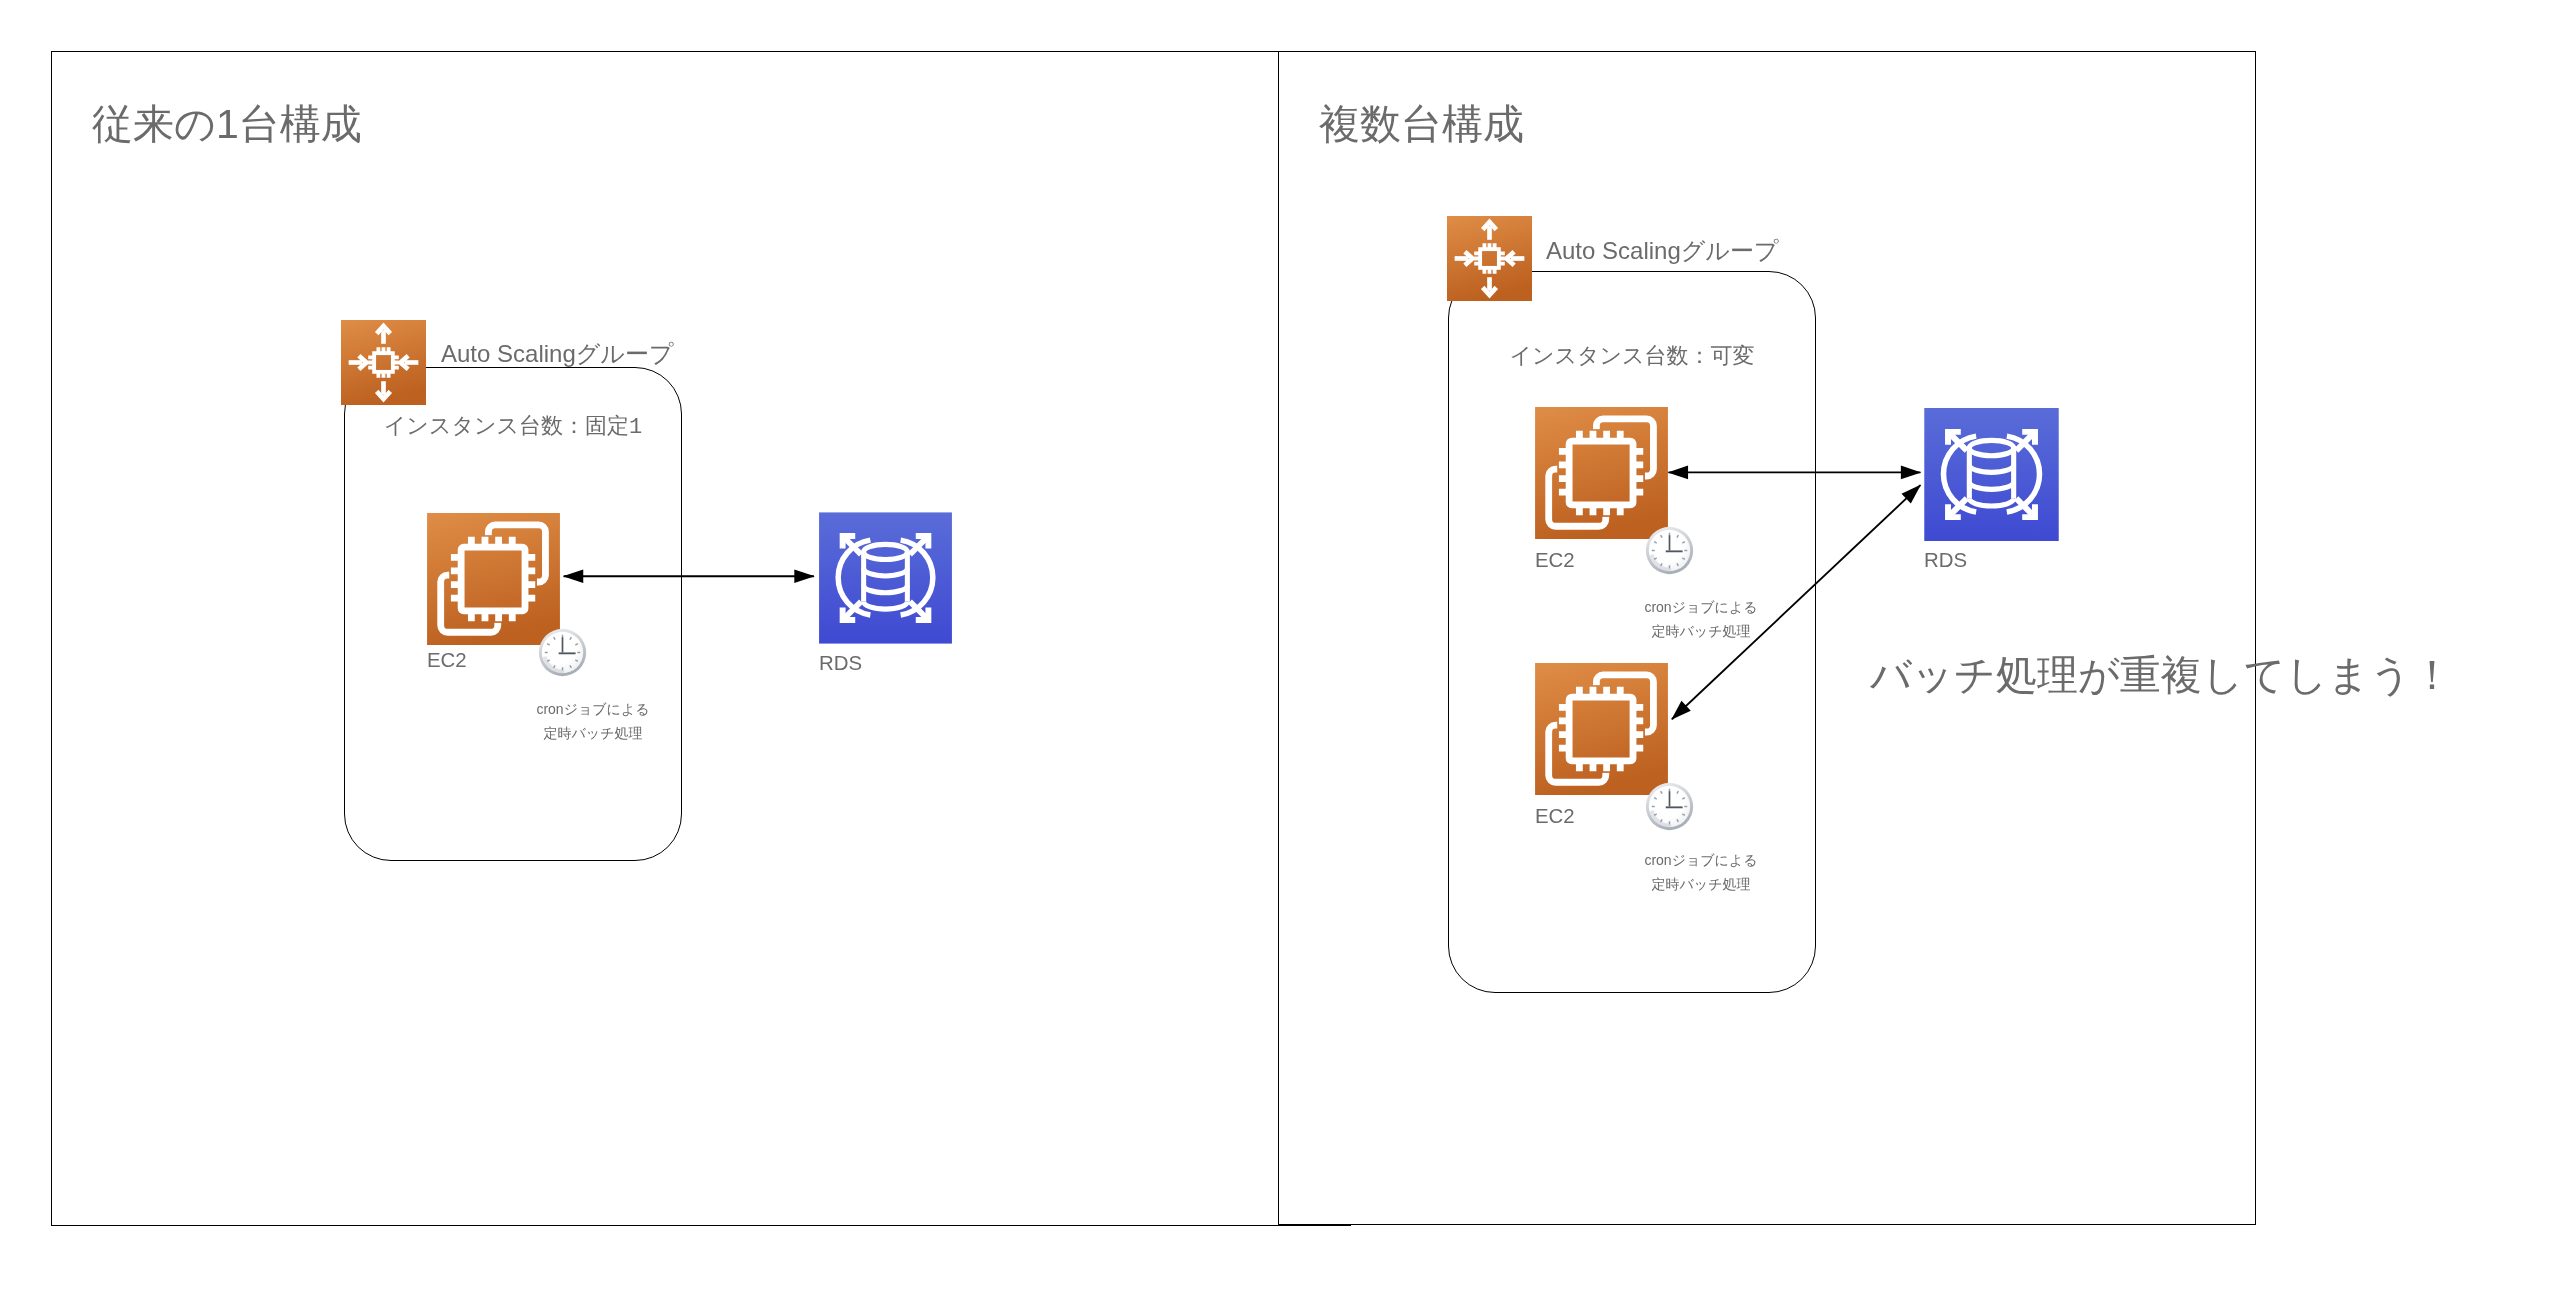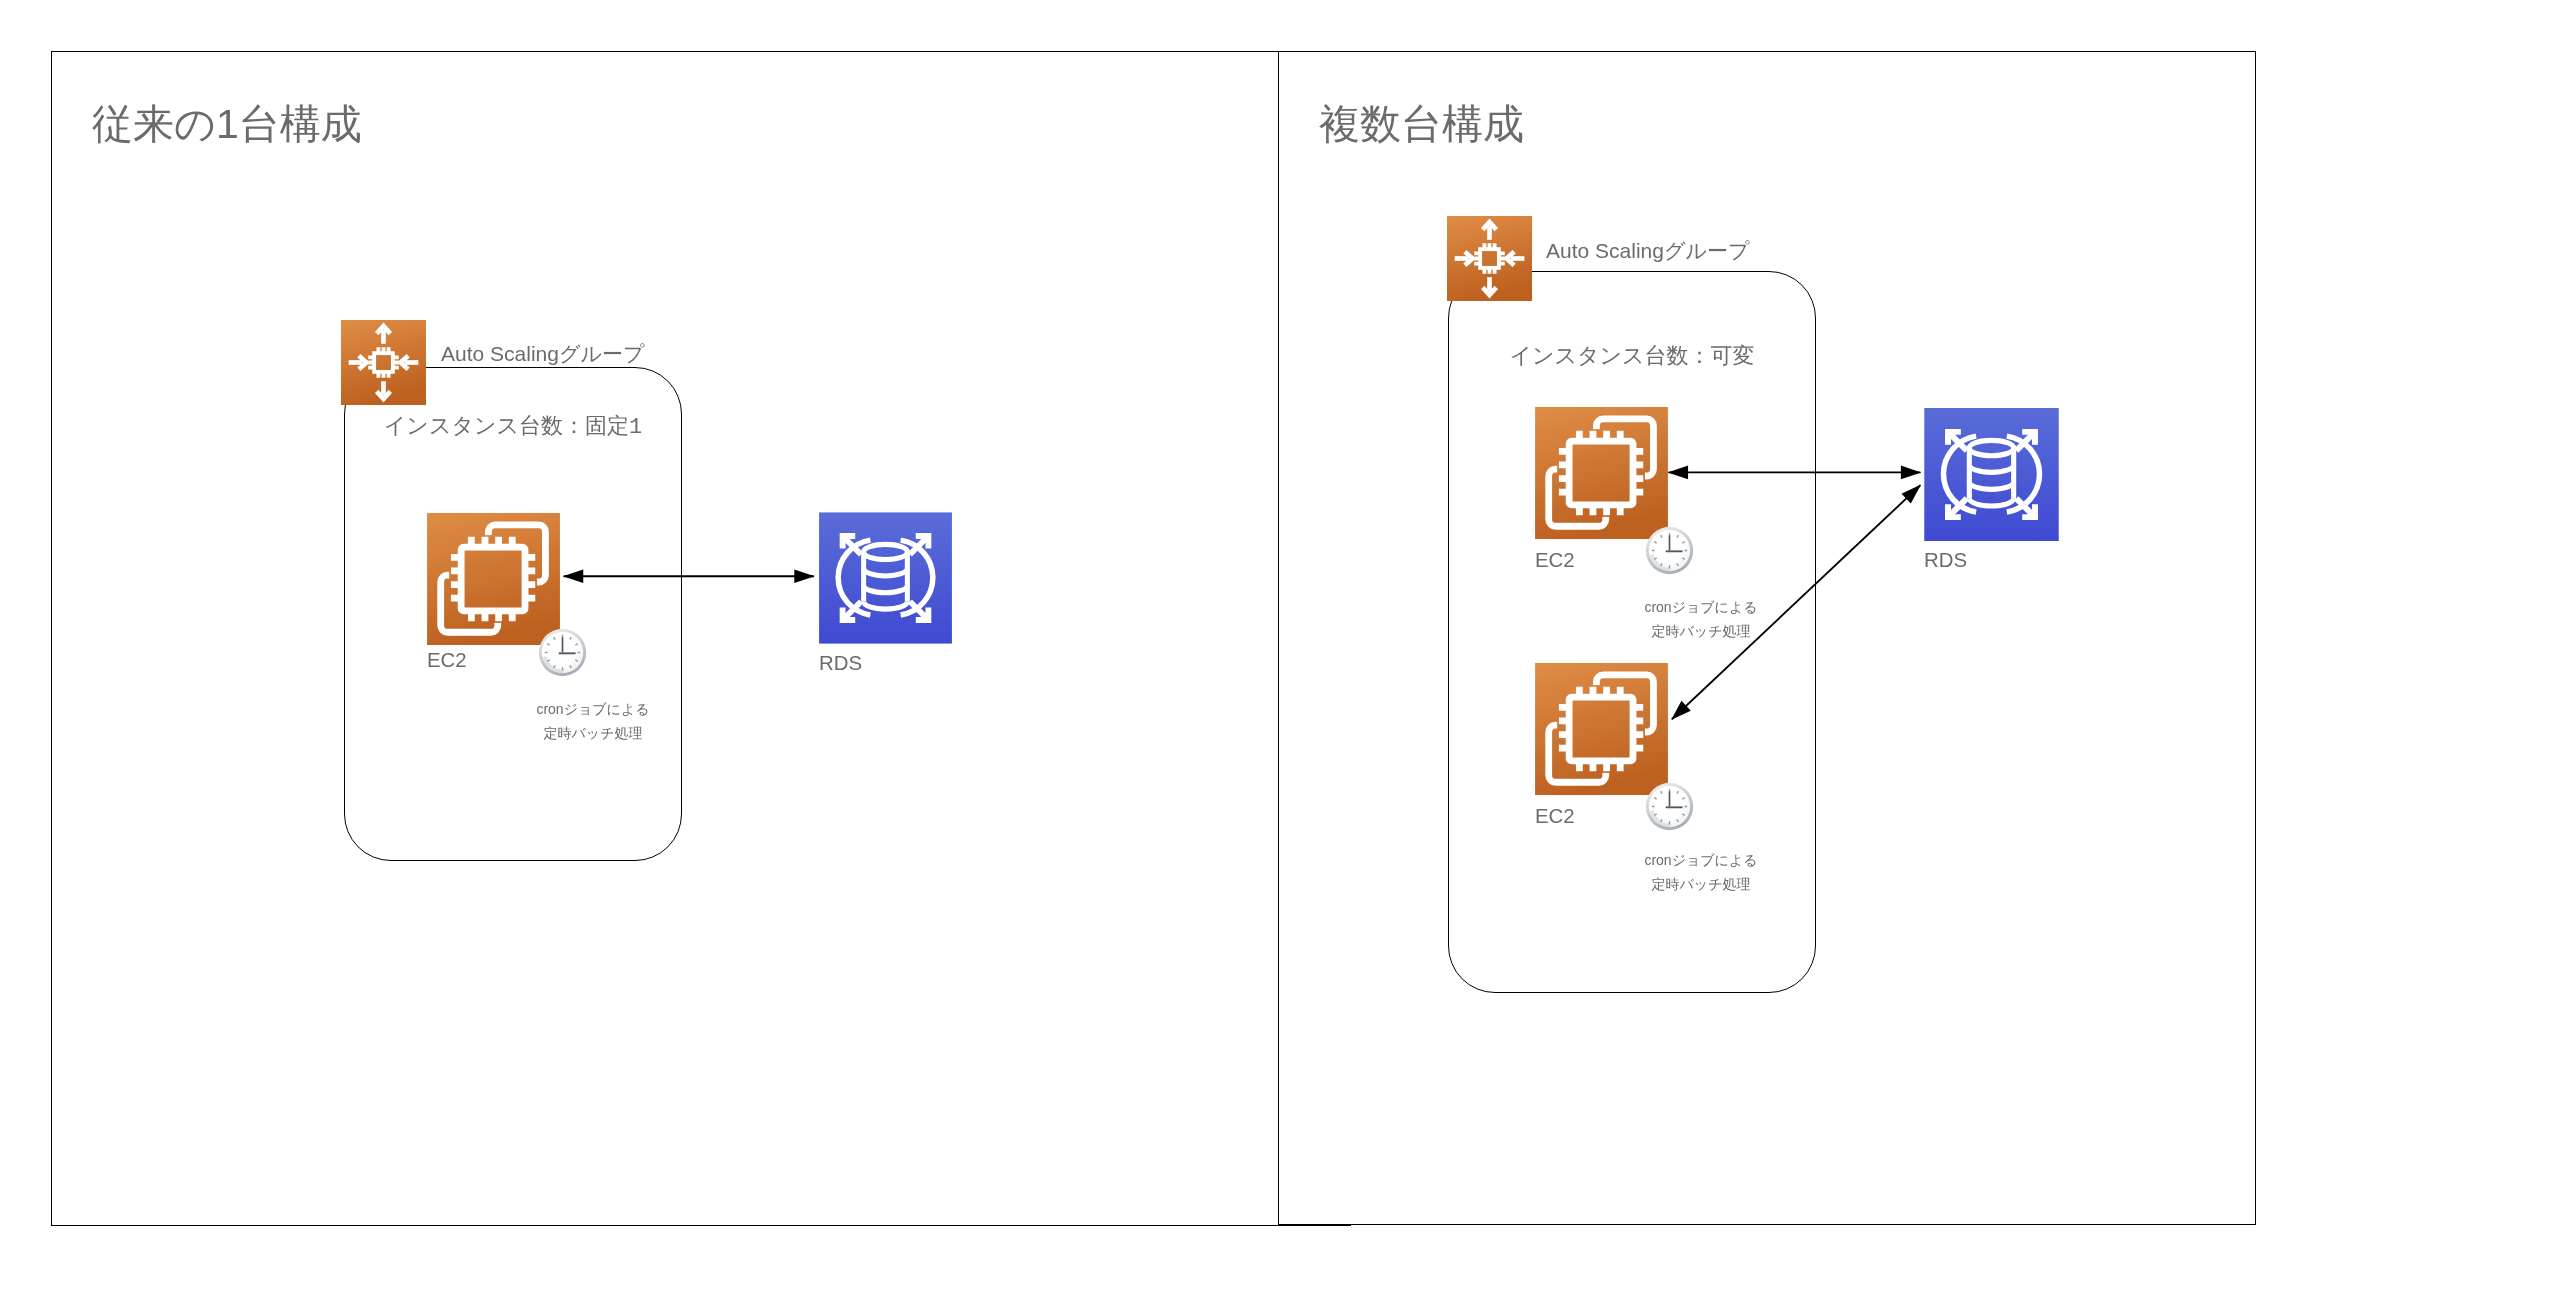--- a/index.html
+++ b/index.html
@@ -6,21 +6,21 @@
   .canvas{
     position:relative;width:2576px;height:1304px;background:#ffffff;overflow:hidden;
     font-family:"Liberation Sans","DejaVu Sans",sans-serif;color:#6b6b6b;
   }
   .panel{position:absolute;top:51px;border:1.7px solid #000;background:#fff;box-sizing:border-box;}
   #panel-left{left:51px;width:1300px;height:1175px;}
   #panel-right{left:1278px;width:978px;height:1174px;}
   .abs{position:absolute;}
   .panel-title{font-size:41px;line-height:48px;color:#6b6b6b;white-space:nowrap;}
   .group-box{border:1.7px solid #000;border-radius:47px;box-sizing:border-box;background:transparent;}
-  .asg-label{font-size:21px;line-height:25.5px;white-space:nowrap;}
+  .asg-label{font-size:24px;line-height:25.5px;white-space:nowrap;}
   .instance-label{font-size:22px;line-height:27px;text-align:center;white-space:nowrap;}
   .res-label{font-size:20.4px;line-height:24px;text-align:left;}
   .cron-label{font-size:14px;line-height:24px;text-align:center;width:238px;white-space:nowrap;}
   .callout{font-size:41px;line-height:51px;white-space:nowrap;color:#6b6b6b;}
   .icon-svg{display:block;}
   #arrow-overlay{position:absolute;left:0;top:0;z-index:6;pointer-events:none;}
   .layer-box{z-index:1;} .layer-icon{z-index:3;} .layer-text{z-index:4;}
 </style>
 </head>
 <body>
@@ -204,20 +204,21 @@
     <div class="abs cron-label layer-text" style="left:303px;top:796px;">
       <div>cronジョブによる</div>
       <div>定時バッチ処理</div>
     </div>
 
     <svg class="abs icon-svg layer-icon" style="left:645px;top:356px;" width="135" height="133" viewBox="0 0 158 156">
         <use href="#sym-rds"></use>
       </svg>
     <div class="abs res-label layer-text" style="left:645px;top:496px;width:135px;">RDS</div>
 
+    <div class="abs callout layer-text" style="left:591px;top:598px;">バッチ処理が重複してしまう！</div>
   </div>
 
   <svg id="arrow-overlay" width="2576" height="1304" viewBox="0 0 3026 1532">
     <defs>
       <marker id="ah" markerUnits="userSpaceOnUse" markerWidth="26" markerHeight="18" refX="24" refY="9" orient="auto-start-reverse">
         <path d="M1,1 L25,9 L1,17 Z" fill="#000"></path>
       </marker>
     </defs>
     <g stroke="#000" stroke-width="2.2" fill="none">
       <line x1="662" y1="677" x2="956" y2="677" marker-start="url(#ah)" marker-end="url(#ah)"></line>

